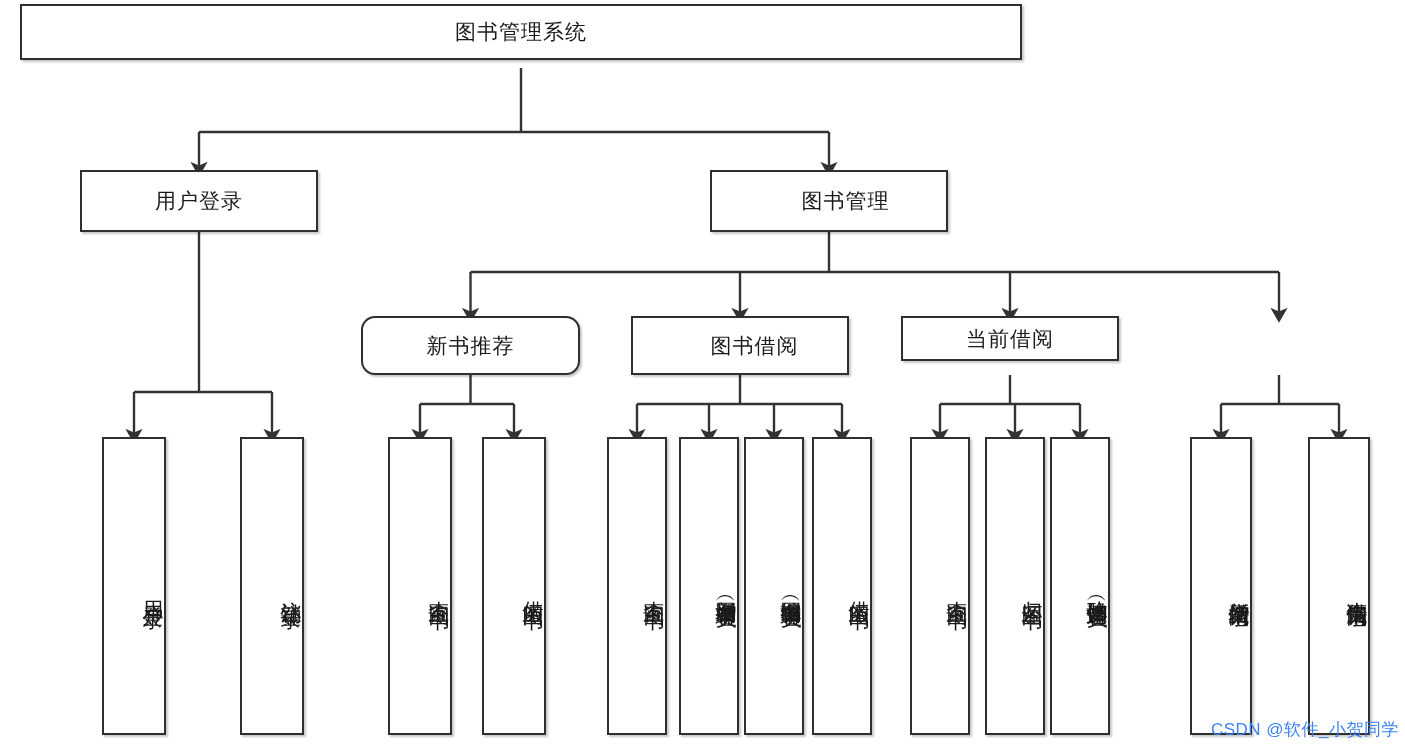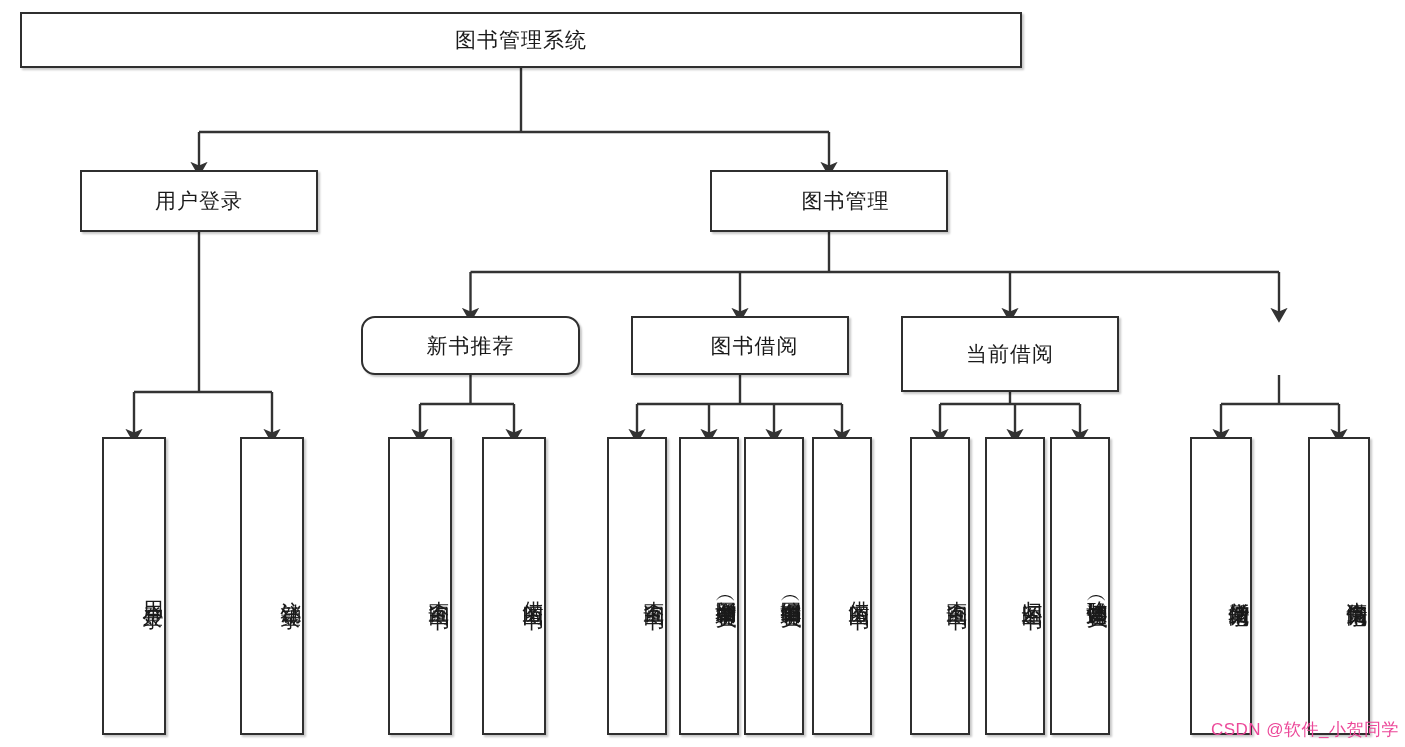--- a/index.html
+++ b/index.html
@@ -55,21 +55,21 @@
   }
   .node.vertical.tall-text {
     padding-top: 4px;
     letter-spacing: 1px;
   }
   .watermark {
     position: absolute;
     right: 6px;
     bottom: 6px;
     font-size: 17px;
-    color: #ec4899;
+    color: #3b82f6;
     letter-spacing: 0.5px;
     white-space: nowrap;
     z-index: 5;
   }
 </style>
 </head>
 <body>
 
 <div id="canvas">
 
@@ -109,38 +109,38 @@
         <line x1="940" y1="404" x2="940" y2="436" stroke="#333333" stroke-width="2.4" marker-end="url(#arrow)"></line>
         <line x1="1015" y1="404" x2="1015" y2="436" stroke="#333333" stroke-width="2.4" marker-end="url(#arrow)"></line>
         <line x1="1080" y1="404" x2="1080" y2="436" stroke="#333333" stroke-width="2.4" marker-end="url(#arrow)"></line>
         <line x1="1279" y1="375" x2="1279" y2="404" stroke="#333333" stroke-width="2.4"></line>
         <line x1="1221" y1="404" x2="1339" y2="404" stroke="#333333" stroke-width="2.4"></line>
         <line x1="1221" y1="404" x2="1221" y2="436" stroke="#333333" stroke-width="2.4" marker-end="url(#arrow)"></line>
         <line x1="1339" y1="404" x2="1339" y2="436" stroke="#333333" stroke-width="2.4" marker-end="url(#arrow)"></line>
       </g>
   </svg>
 
-  <div class="node horizontal" style="left: 20px; top: 12px; width: 1002px; height: 56px;">
+  <div class="node horizontal" style="left: 20px; top: 4px; width: 1002px; height: 56px;">
     <span>图书管理系统</span>
   </div>
 
   <div class="node horizontal" style="left: 80px; top: 170px; width: 238px; height: 62px;">
     <span>用户登录</span>
   </div>
   <div class="node horizontal" style="left: 710px; top: 170px; width: 238px; height: 62px; padding-left: 33px;">
     <span>图书管理</span>
   </div>
 
   <div class="node horizontal" style="left: 361px; top: 316px; width: 219px; height: 59px; border-radius: 14px;">
     <span>新书推荐</span>
   </div>
   <div class="node horizontal" style="left: 631px; top: 316px; width: 218px; height: 59px; padding-left: 29px;">
     <span>图书借阅</span>
   </div>
-  <div class="node horizontal" style="left: 901px; top: 316px; width: 218px; height: 76px;">
+  <div class="node horizontal" style="left: 901px; top: 316px; width: 218px; height: 45px;">
     <span>当前借阅</span>
   </div>
 
   <div class="node vertical" style="left: 102px; top: 437px; width: 64px; height: 298px;">
     <span>用户登录</span>
   </div>
   <div class="node vertical" style="left: 240px; top: 437px; width: 64px; height: 298px;">
     <span>注销登录</span>
   </div>
 

